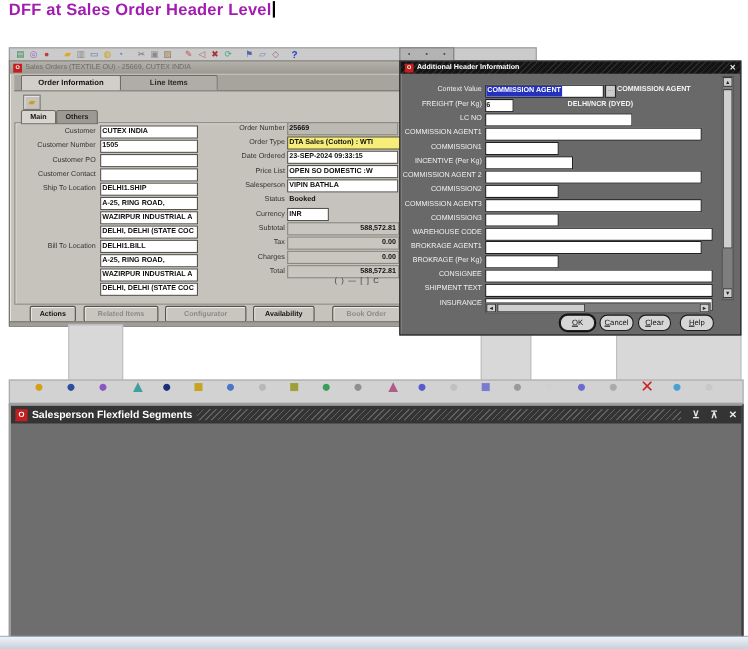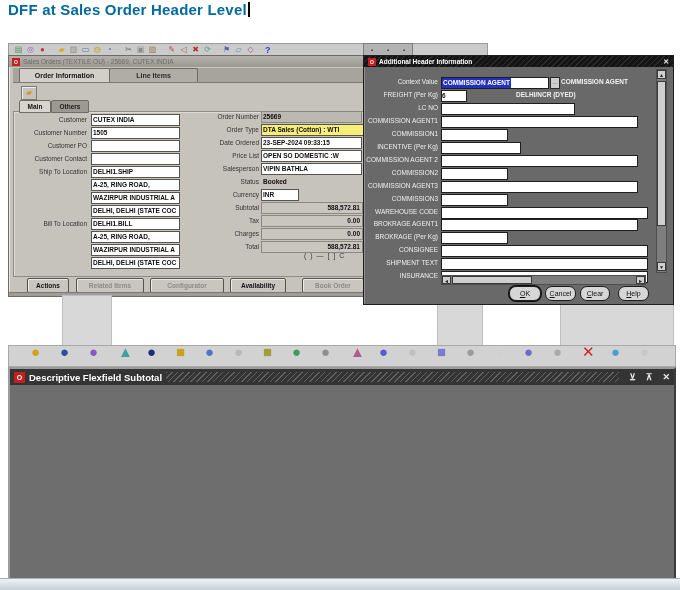--- a/index.html
+++ b/index.html
@@ -1,20 +1,20 @@
 <!DOCTYPE html>
 <html><head>
 <meta charset="utf-8">
 <style>
   html,body{margin:0;padding:0;background:#fff;}
   #stage{position:relative;width:680px;height:590px;background:#fff;overflow:hidden;
          font-family:"Liberation Sans",sans-serif;-webkit-font-smoothing:antialiased;}
   .abs{position:absolute;}
   
-  #page-title{left:8px;top:1px;font-size:15px;font-weight:bold;color:#0369a1;letter-spacing:.2px;}
+  #page-title{left:8px;top:1px;font-size:15px;font-weight:bold;color:#a21caf;letter-spacing:.2px;}
   #caret{display:inline-block;width:2px;height:15px;background:#000;vertical-align:-2px;margin-left:1px;}
   
   #top-toolbar{left:8px;top:43px;width:480px;height:13px;background:#cbcbcb;border:1px solid #9a9a9a;
                display:flex;align-items:center;padding-left:4px;box-sizing:border-box;}
   .tbi{width:11px;height:10px;font-size:8px;line-height:10px;text-align:center;margin-right:1px;cursor:default;}
   .tbi.gap{margin-left:7px;}
   #toolbar-help{font-size:9px;font-weight:bold;color:#2244cc;margin-left:8px;}
   
   #sales-win{left:8px;top:55px;width:479px;height:240px;background:#c6c3bd;border:1px solid #6f6c66;
              box-shadow:inset 1px 1px 0 #e9e6e0;}
@@ -296,21 +296,21 @@
       <span class="tb2i" style="color: rgb(106, 106, 208); left: 515px;">●</span>
       <span class="tb2i" style="color: rgb(170, 170, 170); left: 544px;">●</span>
       <span class="tb2i" style="color: rgb(204, 34, 34); left: 573px;">✕</span>
       <span class="tb2i" style="color: rgb(74, 160, 212); left: 602px;">●</span>
       <span class="tb2i" style="color: rgb(200, 200, 200); left: 631px;">●</span>
     </div>
 
   <div class="abs" id="dff-win">
     <div class="abs" id="dff-titlebar">
       <span class="oracle-badge" style="width:11px;height:11px;font-size:7px;line-height:11px;">O</span>
-      <span id="dff-title-text">Descriptive Flexfield Subtotal</span>
+      <span id="dff-title-text">Salesperson Flexfield Segments</span>
       <span id="dff-hatch"></span>
       <span class="winctl">⊻</span>
       <span class="winctl">⊼</span>
       <span class="winctl">✕</span>
     </div>
 
     <div id="dff-context-rows"></div>
     <div id="dff-checkboxes"></div>
 
   </div>

